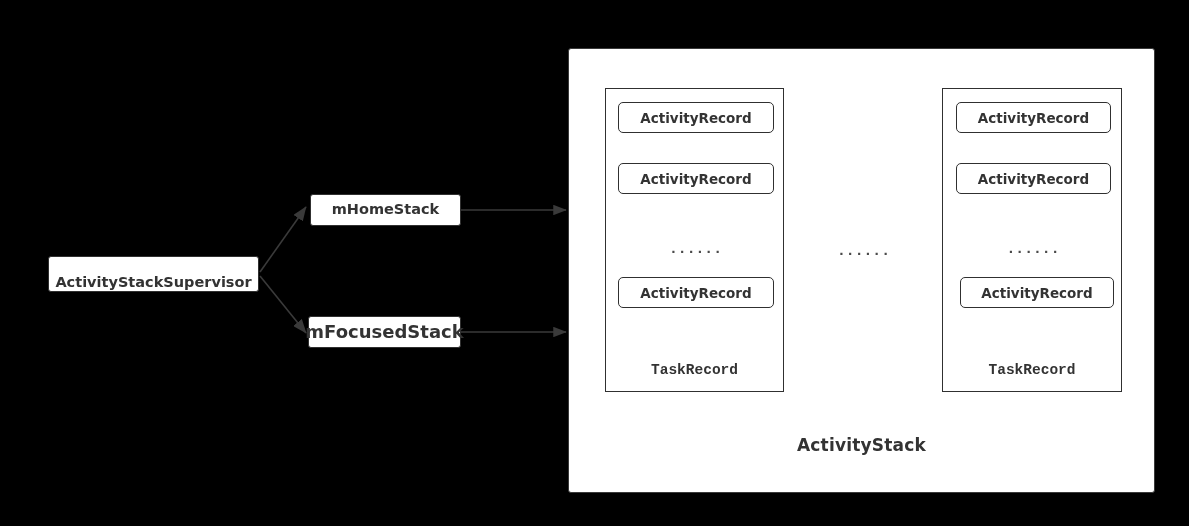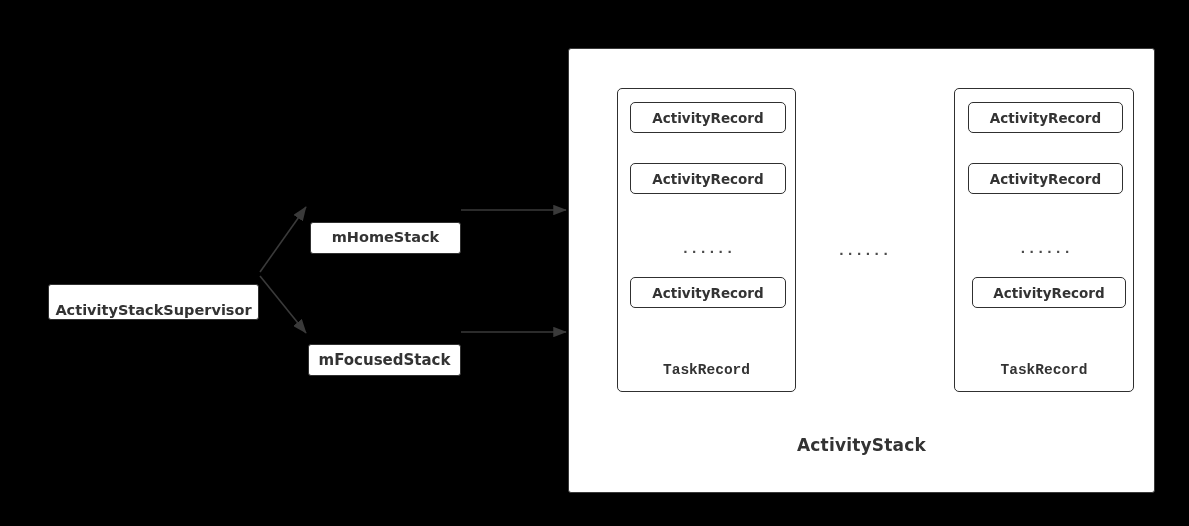--- a/index.html
+++ b/index.html
@@ -22,21 +22,20 @@
     box-sizing: border-box;
     display: flex;
     align-items: center;
     justify-content: center;
     background: #ffffff;
     border: 1.6px solid #303030;
     color: #333333;
     font-weight: bold;
     text-align: center;
     line-height: 1.1;
-    margin-top: 28px;
   }
 
   
   .stack-container {
     position: absolute;
     left: 568px;
     top: 48px;
     width: 587px;
     height: 445px;
     background: #ffffff;
@@ -56,22 +55,21 @@
     color: #333333;
     letter-spacing: 0.2px;
   }
 
   
   .task-panel {
     position: absolute;
     box-sizing: border-box;
     background: #ffffff;
     border: 1.6px solid #303030;
-    border-radius: 5px;
-    margin-left: 12px;
+    border-radius: 0;
   }
   .task-panel.left  { left: 36px;  top: 39px; width: 179px; height: 304px; }
   .task-panel.right { left: 373px; top: 39px; width: 180px; height: 304px; }
 
   .task-label {
     position: absolute;
     left: 0;
     right: 0;
     bottom: 13px;
     text-align: center;
@@ -125,21 +123,21 @@
   .supervisor-box {
     left: 48px; top: 256px; width: 211px; height: 36px;
     font-size: 14.5px; border-radius: 3px; align-items: flex-end;
   }
   .home-stack-box {
     left: 310px; top: 194px; width: 151px; height: 32px;
     font-size: 14.5px; border-radius: 3px;
   }
   .focused-stack-box {
     left: 308px; top: 316px; width: 153px; height: 32px;
-    font-size: 15px; border-radius: 3px;
+    font-size: 18px; border-radius: 3px;
   }
 
   svg.edges {
     position: absolute;
     left: 0; top: 0;
     width: 1189px;
     height: 526px;
     pointer-events: none;
   }
 </style>

